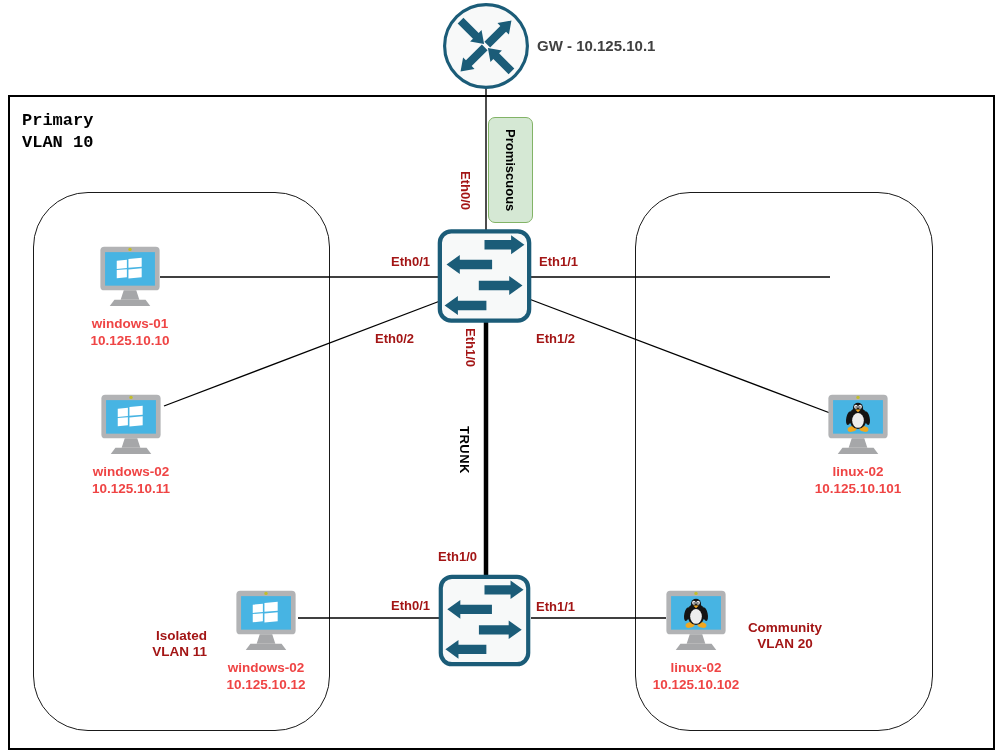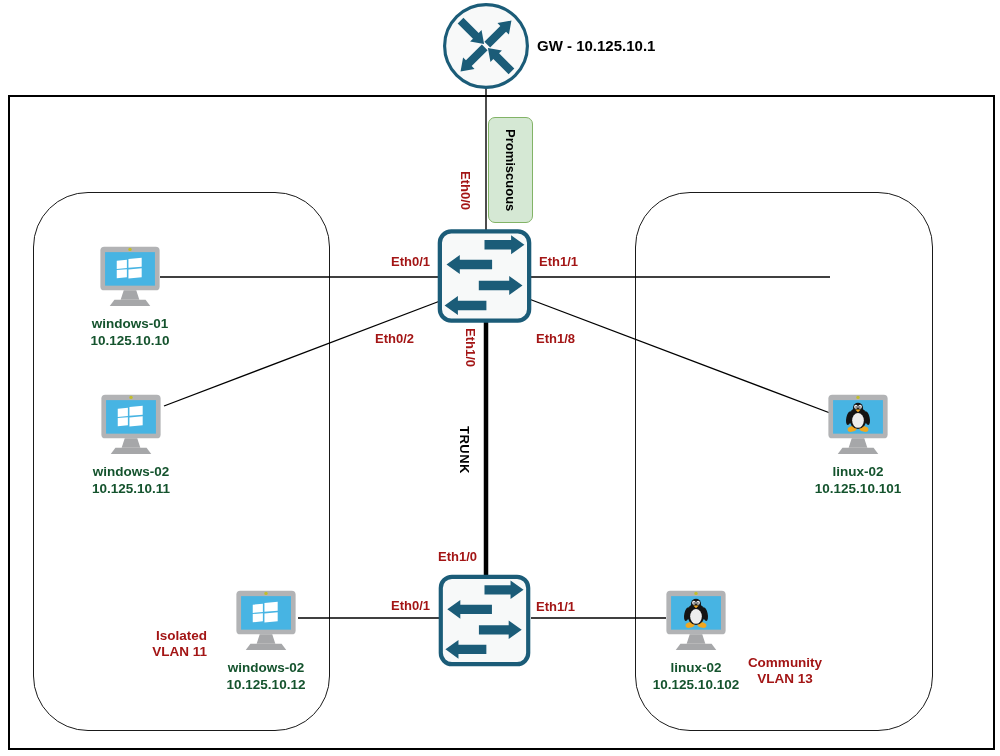--- a/index.html
+++ b/index.html
@@ -8,28 +8,28 @@
   .abs{position:absolute;}
   
   #outer-rect{left:8px;top:95px;width:987px;height:655px;border:2px solid #000;box-sizing:border-box;}
   .group-box{border:1px solid #1a1a1a;border-radius:55px;box-sizing:border-box;}
   #group-left{left:33px;top:192px;width:297px;height:539px;}
   #group-right{left:635px;top:192px;width:298px;height:539px;}
   
   #wires{left:0;top:0;width:1000px;height:756px;z-index:1;}
   
   .mono-title{font:700 17px/22px "Liberation Mono","DejaVu Sans Mono",monospace;color:#000;}
-  .gw-label{font:700 15px "Liberation Sans",sans-serif;color:#000000;}
+  .gw-label{font:700 15px "Liberation Sans",sans-serif;color:#404040;}
   .port{font:700 13px "Liberation Sans",sans-serif;color:#A31515;z-index:3;}
   .vtext{writing-mode:vertical-rl;text-orientation:mixed;line-height:1.1;}
   .host{width:150px;text-align:center;z-index:2;}
-  .host-name,.host-ip{font:700 13.5px/17px "Liberation Sans",sans-serif;color:#14532d;}
+  .host-name,.host-ip{font:700 13.5px/17px "Liberation Sans",sans-serif;color:#ef4444;}
   .vlan-note{font:700 13.5px/16px "Liberation Sans",sans-serif;color:#A31515;z-index:3;}
   #isolated-note{left:107px;top:620px;width:100px;text-align:right;margin-top:8px;}
-  #community-note{left:725px;top:620px;width:120px;text-align:center;margin-top:35px;}
+  #community-note{left:725px;top:620px;width:120px;text-align:center;}
   
   #promiscuous-box{left:488px;top:117px;width:45px;height:106px;background:#D5E8D4;
      border:1.5px solid #82B366;border-radius:7px;box-sizing:border-box;z-index:2;
      display:flex;align-items:center;justify-content:center;}
   #promiscuous-box span{font:700 13px "Liberation Sans",sans-serif;color:#000;}
   .icon-svg{position:absolute;z-index:2;}
   #primary-label{left:22px;top:110px;}
   #gw-label{left:537px;top:37px;}
 </style>
 </head>
@@ -101,38 +101,42 @@
     <line x1="164" y1="406" x2="440" y2="301" stroke="#000" stroke-width="1.3"></line>
     <line x1="529" y1="299" x2="830" y2="413" stroke="#000" stroke-width="1.3"></line>
     <line x1="298" y1="618" x2="440" y2="618" stroke="#000" stroke-width="1.3"></line>
     <line x1="531" y1="618" x2="666" y2="618" stroke="#000" stroke-width="1.3"></line>
   </svg>
 
   <div id="outer-rect" class="abs"></div>
   <div id="group-left" class="abs group-box"></div>
   <div id="group-right" class="abs group-box"></div>
 
+  <div id="primary-label" class="abs mono-title">
+    <div>Primary</div>
+    <div>VLAN 10</div>
+  </div>
 
   <svg class="icon-svg" style="left:441px;top:1px" width="90" height="90" viewBox="0 0 100 100">
       <use href="#sym-router"></use>
     </svg>
   <div id="gw-label" class="abs gw-label">GW - 10.125.10.1</div>
 
   <div id="promiscuous-box" class="abs">
     <span class="vtext">Promiscuous</span>
   </div>
 
   <svg class="icon-svg" style="left:437px;top:228px" width="95" height="96" viewBox="0 0 100 100">
       <use href="#sym-switch"></use>
     </svg>
   <div class="abs port vtext" style="left:458px;top:171px">Eth0/0</div>
   <div class="abs port" style="left:370px;top:254px;width:60px;text-align:right">Eth0/1</div>
   <div class="abs port" style="left:539px;top:254px">Eth1/1</div>
   <div class="abs port" style="left:375px;top:331px;width:60px;text-align:left">Eth0/2</div>
-  <div class="abs port" style="left:536px;top:331px">Eth1/8</div>
+  <div class="abs port" style="left:536px;top:331px">Eth1/2</div>
   <div class="abs port vtext" style="left:463px;top:328px">Eth1/0</div>
 
   <div class="abs vtext" style="left:457px;top:426px;font:700 13px 'Liberation Sans',sans-serif;color:#000;letter-spacing:.5px;z-index:3">TRUNK</div>
 
   <svg class="icon-svg" style="left:437px;top:574px" width="95" height="93" viewBox="0 0 100 100">
       <use href="#sym-switch"></use>
     </svg>
   <div class="abs port" style="left:415px;top:549px;width:62px;text-align:right">Eth1/0</div>
   <div class="abs port" style="left:370px;top:598px;width:60px;text-align:right">Eth0/1</div>
   <div class="abs port" style="left:536px;top:599px">Eth1/1</div>
@@ -173,16 +177,16 @@
     <div class="host-name">linux-02</div>
     <div class="host-ip">10.125.10.102</div>
   </div>
 
   <div id="isolated-note" class="abs vlan-note">
     <div>Isolated</div>
     <div>VLAN 11</div>
   </div>
   <div id="community-note" class="abs vlan-note">
     <div>Community</div>
-    <div>VLAN 13</div>
+    <div>VLAN 20</div>
   </div>
 
 </div>
 
 </body></html>

